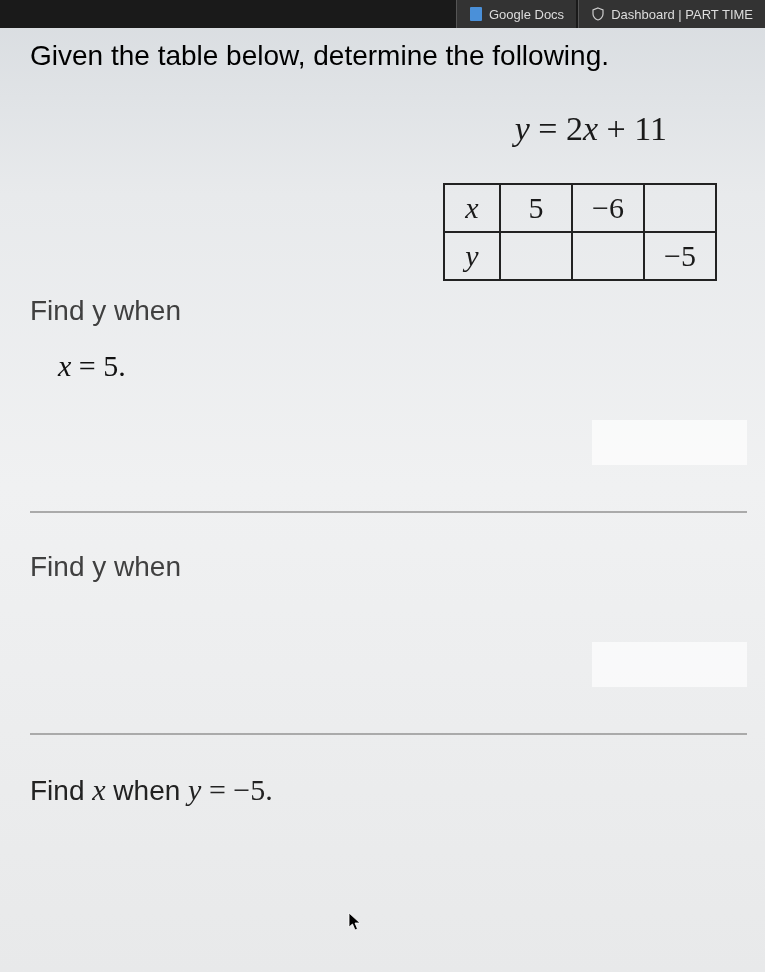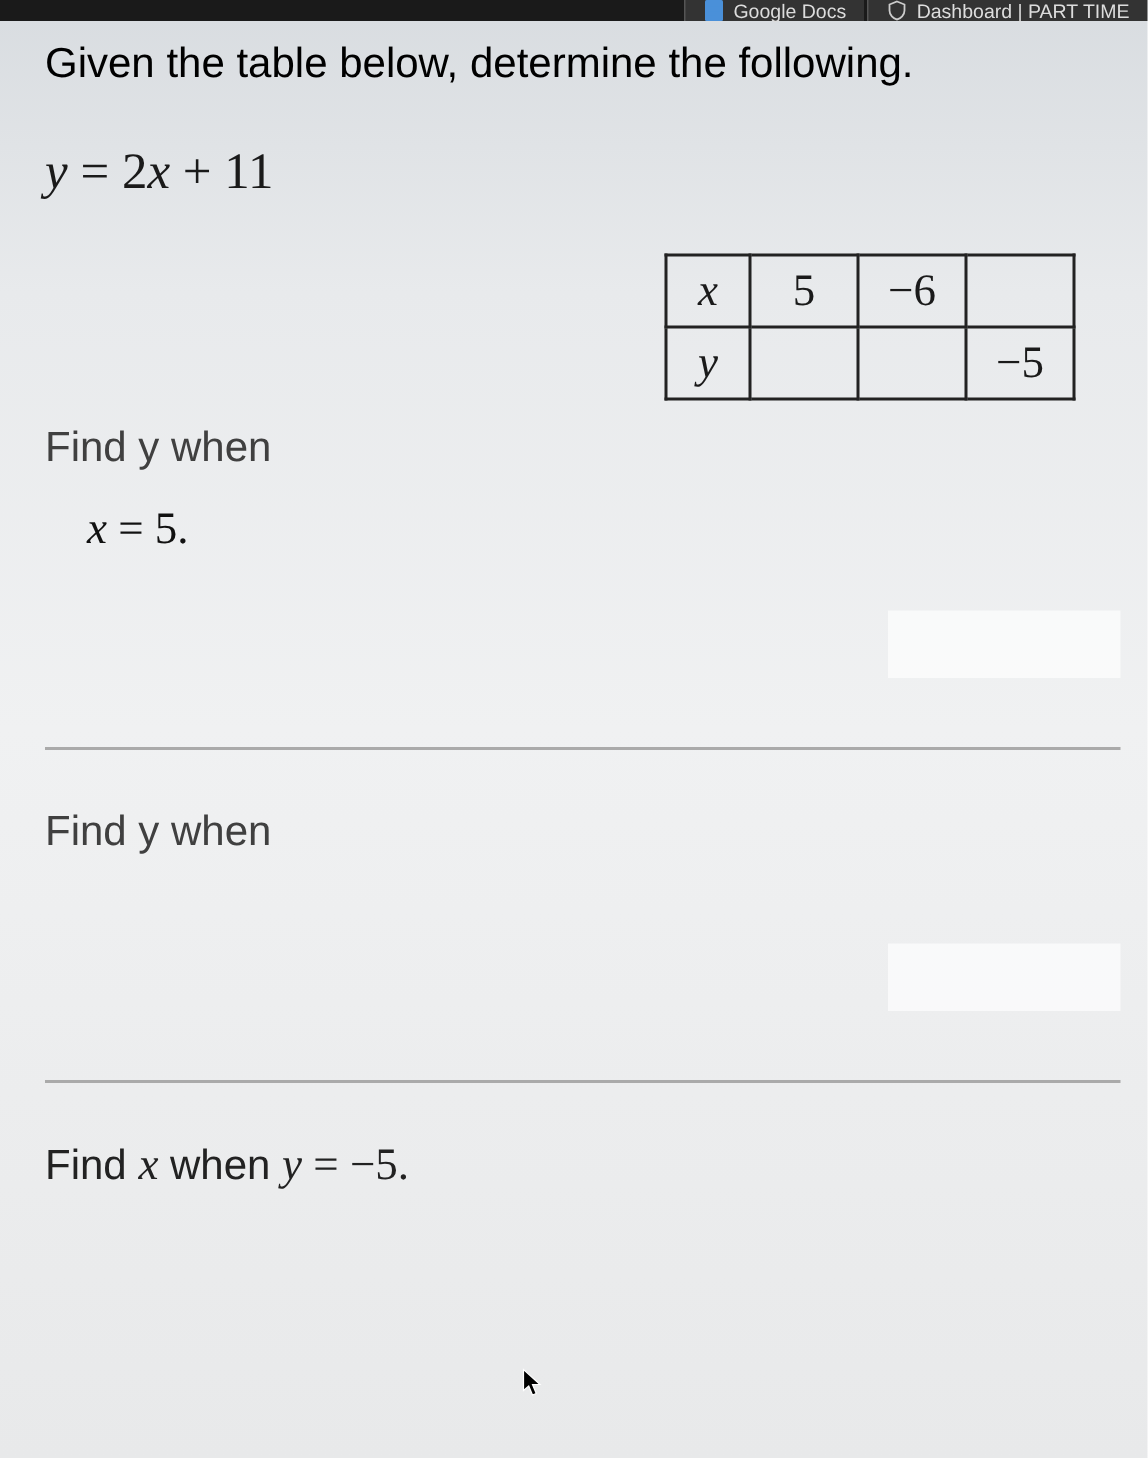--- a/index.html
+++ b/index.html
@@ -12,21 +12,21 @@
       height: 972px;
       background: linear-gradient(180deg, #d8dce0 0%, #e8eaec 20%, #f0f1f2 50%, #e8e9ea 100%);
       font-family: Arial, Helvetica, sans-serif;
       position: relative;
       overflow: hidden;
     }
     .browser-tabs {
       display: flex;
       justify-content: flex-end;
       gap: 2px;
-      height: 14px;
+      height: 28px;
       background: #1a1a1a;
       width: 100%;
     }
     .tab {
       display: flex;
       align-items: center;
       gap: 6px;
       padding: 2px 12px;
       color: #ddd;
       font-size: 13px;
@@ -45,21 +45,21 @@
     .content {
       padding: 12px 18px 0 30px;
     }
     .instruction {
       font-size: 28px;
       color: #000000;
       font-weight: 400;
       margin-bottom: 38px;
     }
     .equation-wrap {
-      text-align: left;
+      text-align: right;
       padding-right: 80px;
       margin-bottom: 35px;
     }
     .equation {
       font-family: 'Times New Roman', 'Cambria Math', serif;
       font-size: 34px;
       color: #1a1a1a;
       display: inline-block;
     }
     .mi {

